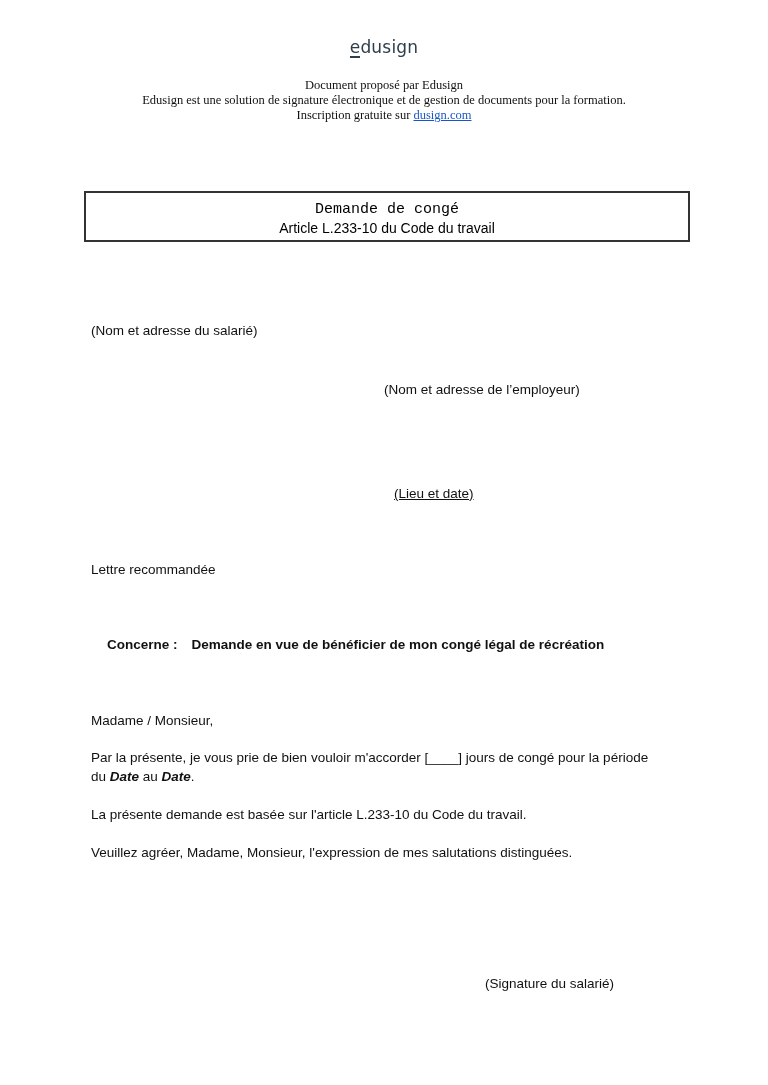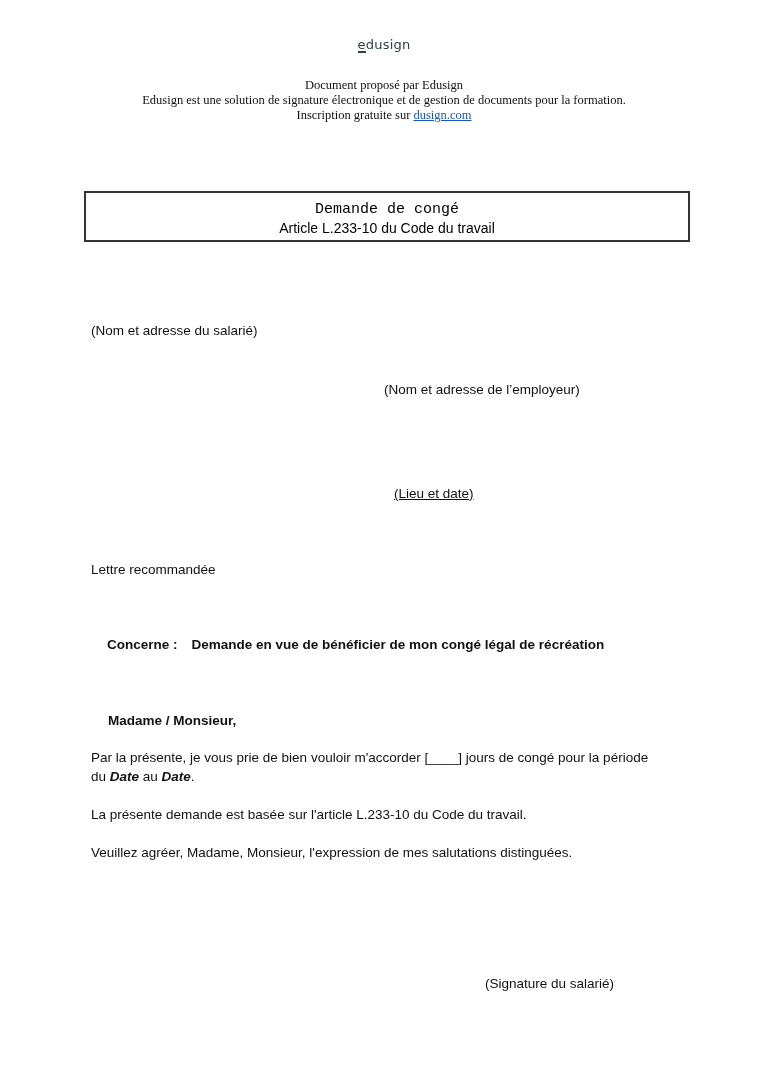--- a/index.html
+++ b/index.html
@@ -1,18 +1,18 @@
 <!DOCTYPE html>
 <html><head>
 <meta charset="utf-8">
 <style>
   html, body { margin:0; padding:0; background:#ffffff; }
   body { width:768px; height:1085px; position:relative; overflow:hidden; color:#000; }
   .abs { position:absolute; }
-  .logo { left:0; width:768px; top:37px; text-align:center; font-family:"DejaVu Sans", sans-serif; font-size:13px; color:#2d3e4a; letter-spacing:0.2px; }
+  .logo { left:0; width:768px; top:37px; text-align:center; font-family:"DejaVu Sans", sans-serif; font-size:17px; color:#2d3e4a; letter-spacing:0.2px; }
   .logo .e { position:relative; display:inline-block; }
   .logo .e::after { content:""; position:absolute; left:0; right:0; bottom:-1px; height:2px; background:#2d3e4a; }
   .header-text { left:0; width:768px; top:78px; text-align:center; font-family:Liberation Serif, serif; font-size:12.5px; line-height:15px; color:#111; }
   .header-text a { color:#1a55c7; text-decoration:underline; }
   .title-box { left:84px; top:191px; width:606px; height:51px; border:2px solid #333; box-sizing:border-box; text-align:center; }
   .title-box .t1 { font-family:Liberation Mono, monospace; font-size:15px; margin-top:8px; line-height:18px; }
   .title-box .t2 { font-family:"Liberation Sans", sans-serif; font-size:14px; line-height:18px; }
   .body-text { font-family:"Liberation Sans", sans-serif; font-size:13.5px; line-height:19px; color:#111; }
   .bold { font-weight:bold; }
 </style>
@@ -41,21 +41,21 @@
 <div class="abs body-text" style="left:384px; top:380px;">(Nom et adresse de l’employeur)</div>
 
 <div class="abs body-text" style="left:394px; top:484px;text-decoration:underline;">(Lieu et date)</div>
 
 <div class="abs body-text" style="left:91px; top:560px;">Lettre recommandée</div>
 
 <div class="abs body-text bold" style="left:107px; top:635px;">
   <span>Concerne :</span><span style="display:inline-block; width:14px;"></span><span>Demande en vue de bénéficier de mon congé légal de récréation</span>
 </div>
 
-<div class="abs body-text" style="left:108px; top:711px;font-weight:bold;">Madame / Monsieur,</div>
+<div class="abs body-text" style="left:91px; top:711px;">Madame / Monsieur,</div>
 
 <div class="abs body-text" style="left:91px; top:748px; width:600px;">
   <div>Par la présente, je vous prie de bien vouloir m'accorder [____] jours de congé pour la période</div>
   <div><span>du </span><b><i>Date</i></b><span> au </span><b><i>Date</i></b><span>.</span></div>
 </div>
 
 <div class="abs body-text" style="left:91px; top:805px;">La présente demande est basée sur l'article L.233-10 du Code du travail.</div>
 
 <div class="abs body-text" style="left:91px; top:843px;">Veuillez agréer, Madame, Monsieur, l'expression de mes salutations distinguées.</div>
 

